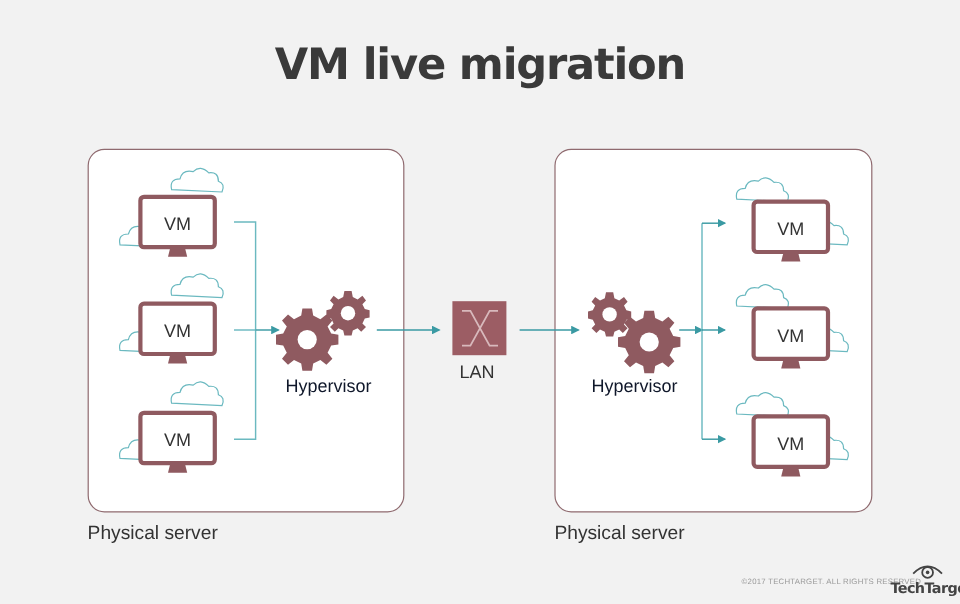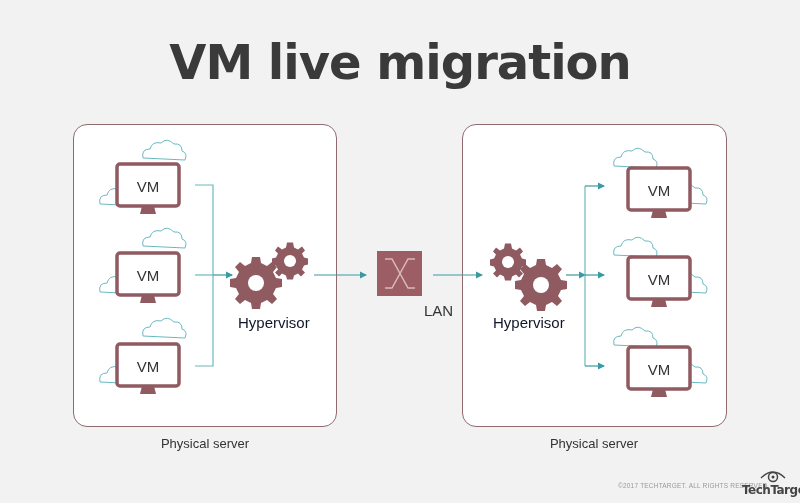--- a/index.html
+++ b/index.html
@@ -1,21 +1,21 @@
 <!DOCTYPE html>
 <html><head>
 <meta charset="utf-8">
 <style>
   html,body{margin:0;padding:0;}
   body{width:800px;height:503px;background:#f2f2f2;position:relative;overflow:hidden;font-family:"Liberation Sans",sans-serif;}
-  .title{position:absolute;left:0;top:34px;width:800px;text-align:center;font-family:"DejaVu Sans",sans-serif;font-weight:bold;font-size:48px;color:#3a3a3a;letter-spacing:-1px;}
+  .title{position:absolute;left:0;top:34px;width:800px;text-align:center;font-family:"DejaVu Sans",sans-serif;font-weight:bold;font-size:36px;color:#3a3a3a;letter-spacing:-1px;}
   .server-box{position:absolute;top:124px;height:303px;background:#fff;border:1.5px solid #8f6a6f;border-radius:14px;box-sizing:border-box;}
-  .server-label{position:absolute;top:436px;font-size:13px;color:#333;text-align:center;width:264px;}
+  .server-label{position:absolute;top:436px;font-size:16px;color:#333;width:264px;}
   .hv-label{position:absolute;font-size:15px;color:#0f172a;}
-  .lan-label{position:absolute;left:383px;top:302px;font-size:15px;color:#333;margin-left:41px;}
+  .lan-label{position:absolute;left:383px;top:302px;font-size:15px;color:#333;}
   .copyright{position:absolute;left:618px;top:482px;font-size:6.5px;color:#999;letter-spacing:0.2px;}
   .brand{position:absolute;left:742px;top:483px;font-size:12px;font-weight:bold;color:#444;font-family:"DejaVu Sans",sans-serif;letter-spacing:-0.5px;}
   svg.diagram{position:absolute;left:0;top:0;}
   .vm-text{font-family:"Liberation Sans",sans-serif;font-size:15px;fill:#333;}
 </style>
 </head>
 <body>
 
 <div class="title">VM live migration</div>
 

